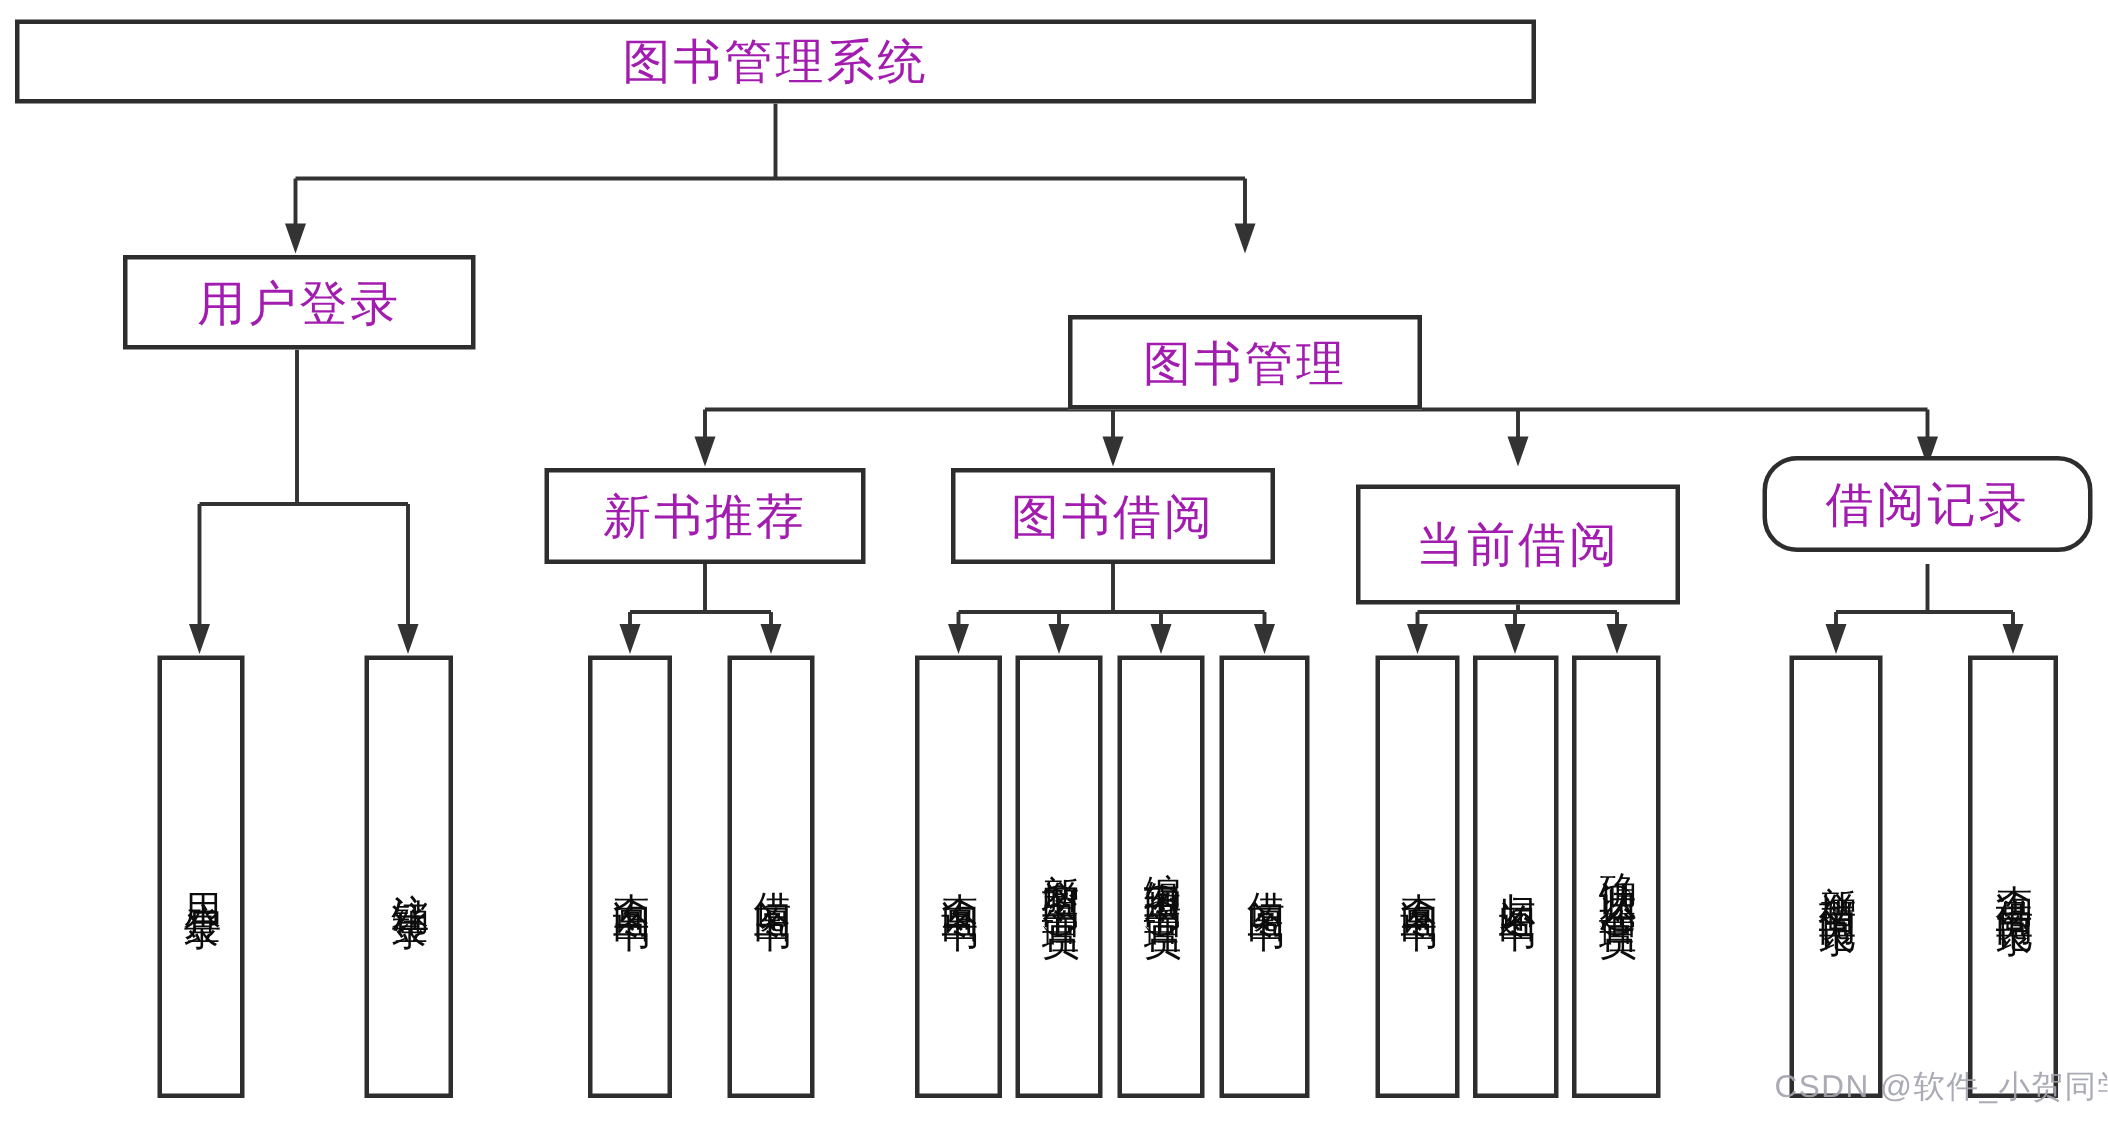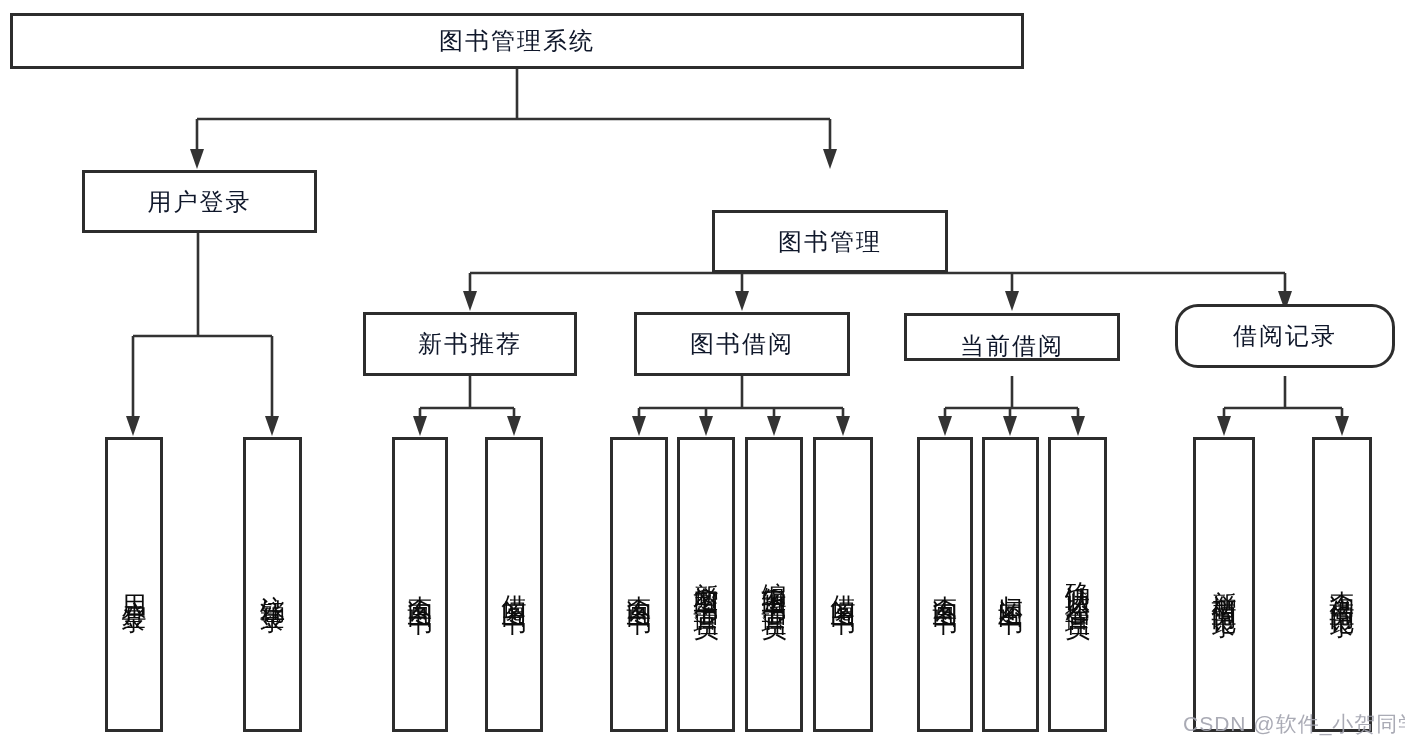--- a/index.html
+++ b/index.html
@@ -20,22 +20,22 @@
   .node {
     position: absolute;
     box-sizing: border-box;
     background: #ffffff;
     border: 3px solid #2d2d2d;
     display: flex;
     align-items: center;
     justify-content: center;
   }
   .hlabel {
-    font-size: 24px;
-    color: #0f172a;
+    font-size: 32px;
+    color: #a21caf;
     letter-spacing: 2px;
     white-space: nowrap;
     line-height: 1;
   }
   .vlabel {
     writing-mode: vertical-lr;
     text-orientation: mixed;
     font-size: 25px;
     color: #0c0c0c;
     letter-spacing: 5px;
@@ -108,21 +108,21 @@
   <div class="node" style="left:712px; top:170px; width:236px; height:63px;margin-top:40px;">
     <span class="hlabel">图书管理</span>
   </div>
 
   <div class="node" style="left:363px; top:312px; width:214px; height:64px;justify-content:center;">
     <span class="hlabel">新书推荐</span>
   </div>
   <div class="node" style="left:634px; top:312px; width:216px; height:64px;">
     <span class="hlabel">图书借阅</span>
   </div>
-  <div class="node" style="left:904px; top:313px; width:216px; height:48px;align-items:flex-end;">
+  <div class="node" style="left:904px; top:323px; width:216px; height:80px;">
     <span class="hlabel">当前借阅</span>
   </div>
   <div class="node" style="left:1175px; top:304px; width:220px; height:64px;border-radius:23px;">
     <span class="hlabel">借阅记录</span>
   </div>
 
   <div class="node" style="left:105px; top:437px; width:58px; height:295px;">
     <span class="vlabel">用户登录</span>
   </div>
   <div class="node" style="left:243px; top:437px; width:59px; height:295px;">

